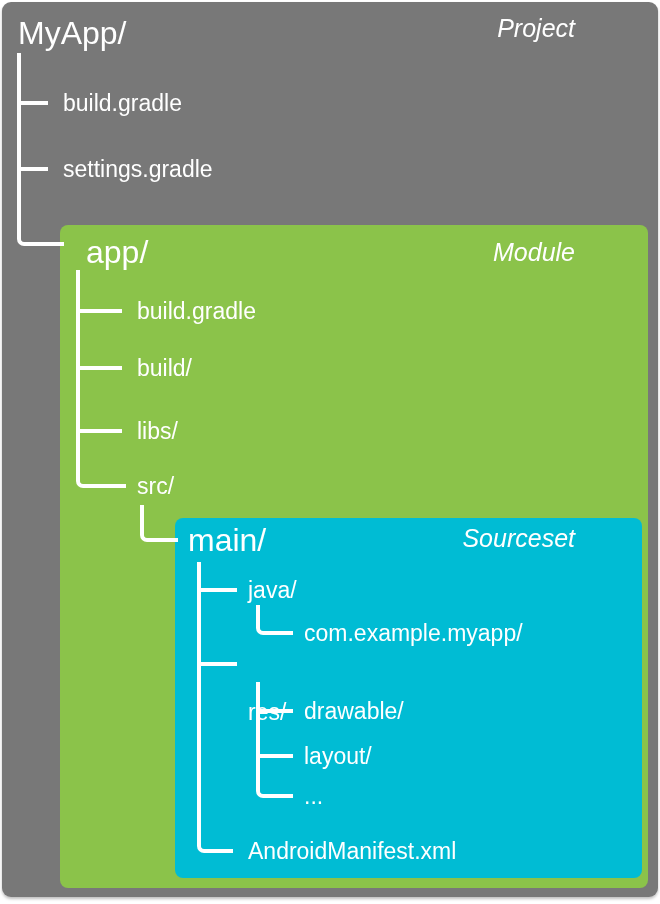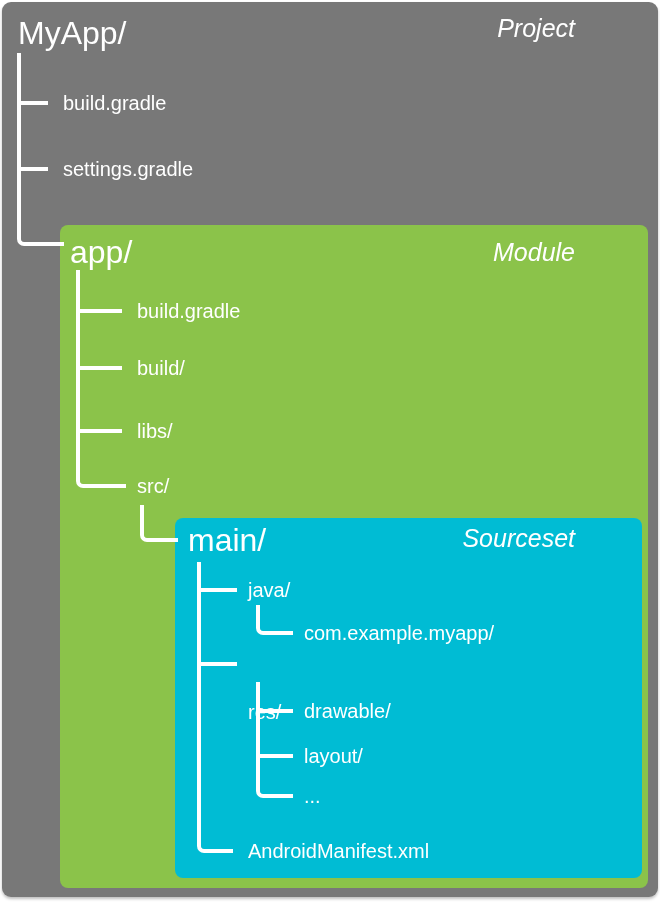--- a/index.html
+++ b/index.html
@@ -38,21 +38,21 @@
     border-radius: 8px;
   }
   .row {
     position: absolute;
     height: 40px;
     line-height: 40px;
     color: #ffffff;
     white-space: nowrap;
   }
   .title-row { font-size: 32px; }
-  .item-row  { font-size: 20px; }
+  .item-row  { font-size: 23px; }
   .type-label {
     position: absolute;
     right: 37px;
     height: 40px;
     line-height: 40px;
     color: #ffffff;
     font-size: 25px;
     font-style: italic;
     text-align: center;
     white-space: nowrap;
@@ -85,21 +85,21 @@
     <div class="type-label" style="top:8px;">Project</div>
 
     <div class="elbow" style="left:17px; top:53px; width:47px; height:193px;"></div>
 
     <div class="tline" style="left:17px; top:101px; width:31px; height:4px;"></div>
     <div class="tline" style="left:17px; top:167px; width:31px; height:4px;"></div>
 
     <div class="row item-row" style="left:63px; top:83px;">build.gradle</div>
     <div class="row item-row" style="left:63px; top:149px;">settings.gradle</div>
 
-    <div class="row title-row" style="left:70px; top:232px;">app/</div>
+    <div class="row title-row" style="left:86px; top:232px;">app/</div>
     <div class="type-label" style="top:232px;">Module</div>
 
     <div class="elbow" style="left:76px; top:270px; width:50px; height:218px;"></div>
     <div class="tline" style="left:76px; top:309px; width:46px; height:4px;"></div>
     <div class="tline" style="left:76px; top:366px; width:46px; height:4px;"></div>
     <div class="tline" style="left:76px; top:429px; width:46px; height:4px;"></div>
 
     <div class="row item-row" style="left:137px; top:291px;">build.gradle</div>
     <div class="row item-row" style="left:137px; top:348px;">build/</div>
     <div class="row item-row" style="left:137px; top:411px;">libs/</div>

